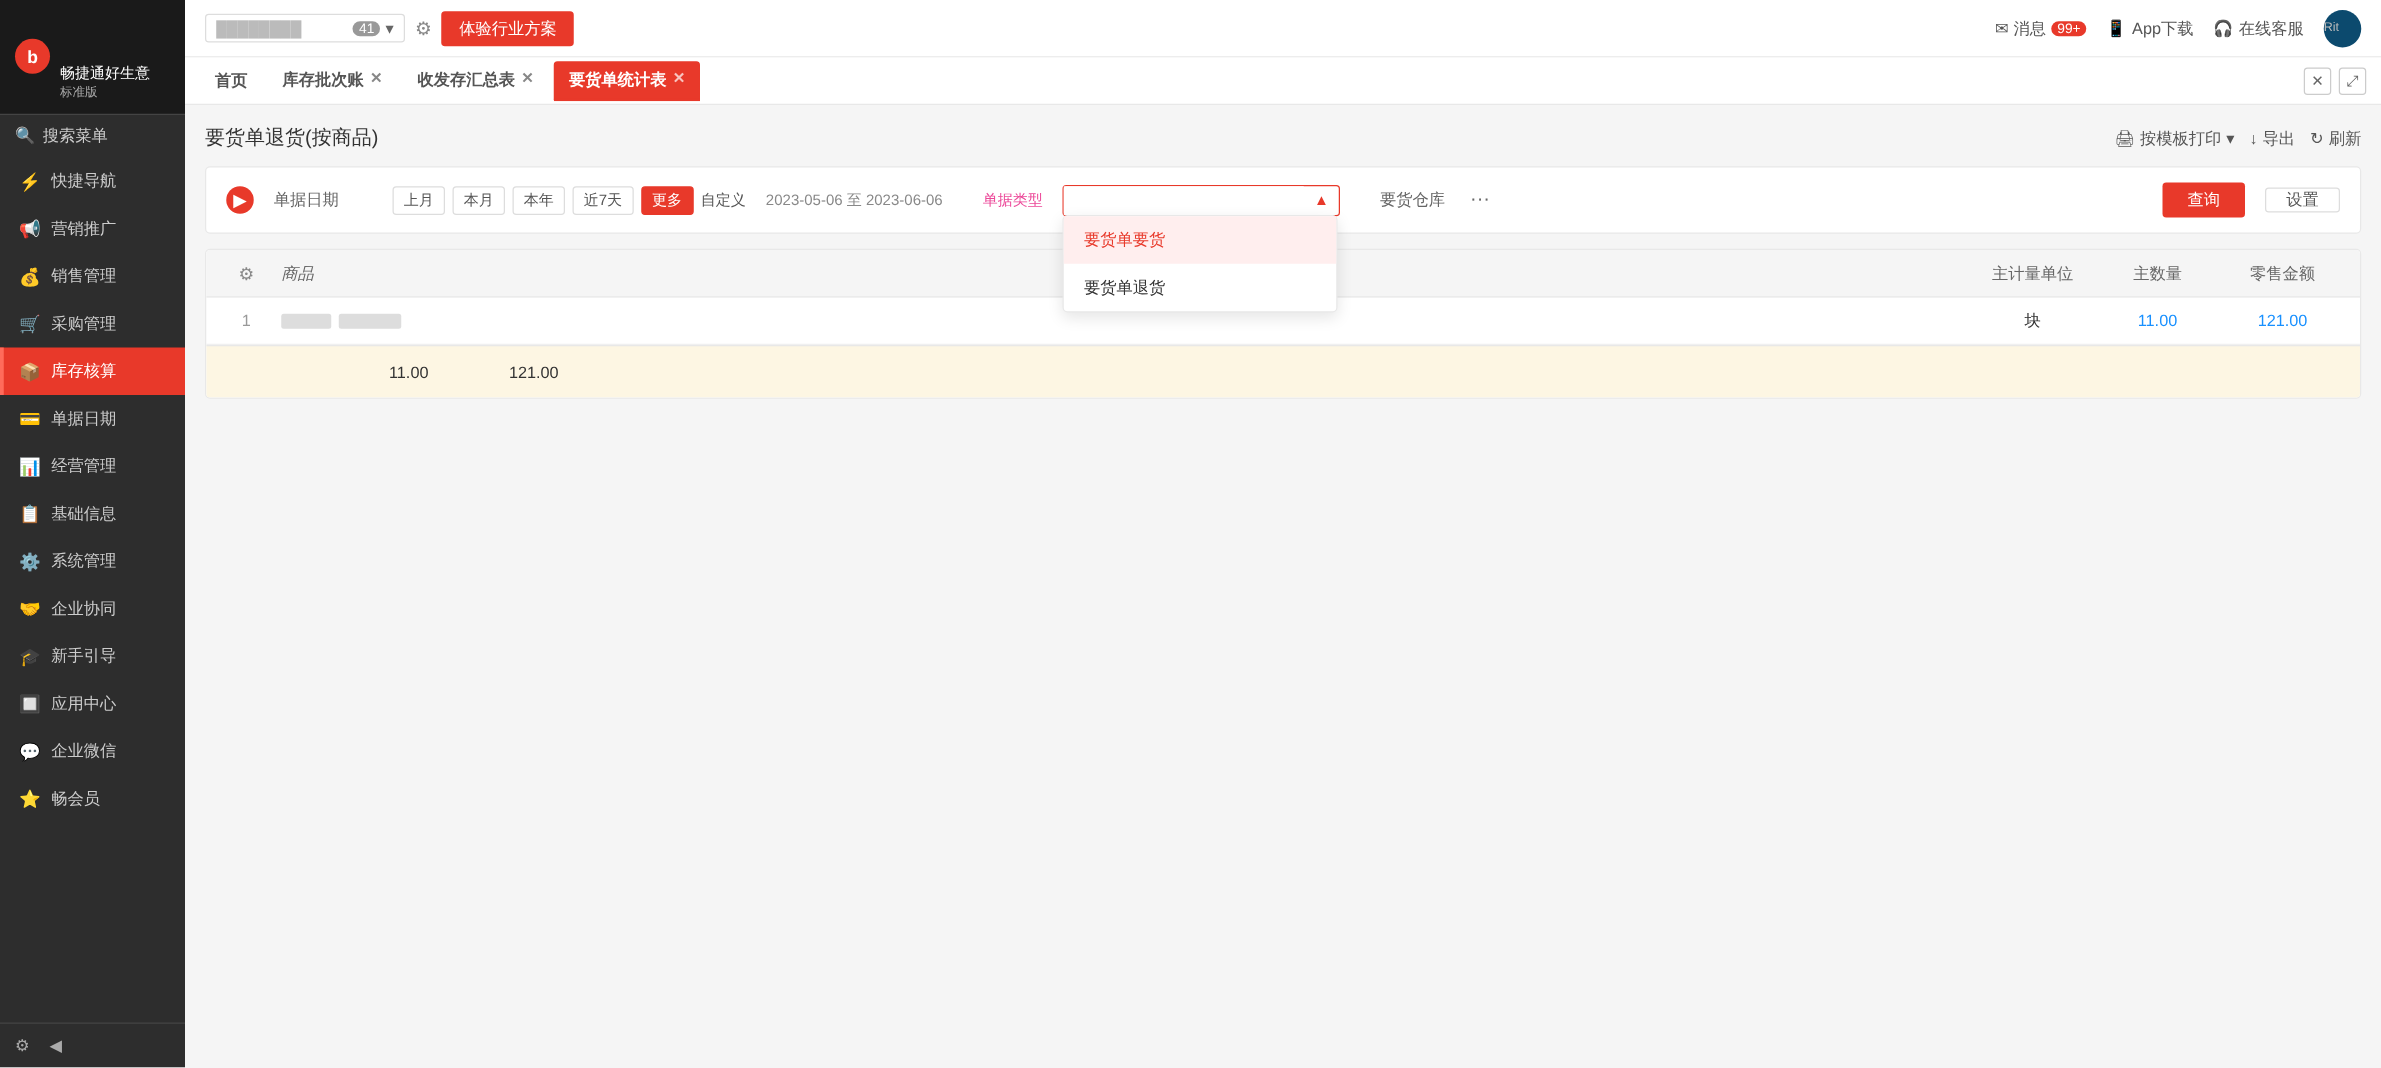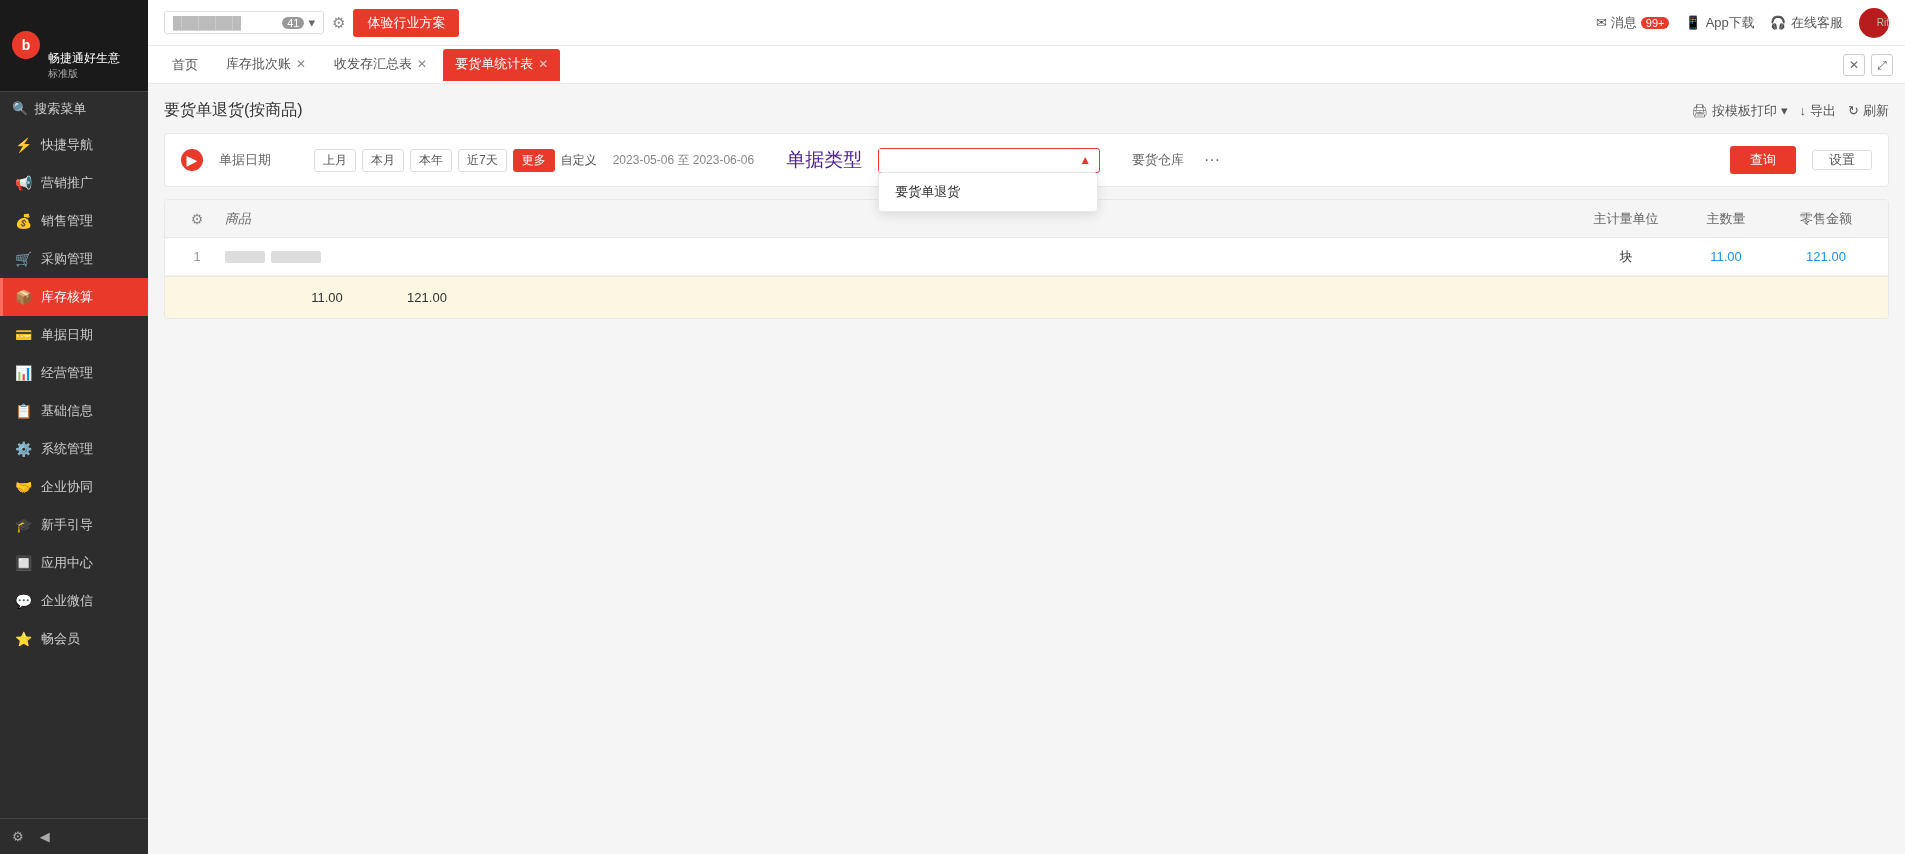--- a/index.html
+++ b/index.html
@@ -152,50 +152,50 @@
       color: #fff;
       border-radius: 10px;
       padding: 0 5px;
       font-size: 11px;
       min-width: 20px;
       text-align: center;
     }
     .avatar {
       width: 30px;
       height: 30px;
-      background: #b91c1c;
+      background: #0c4a6e;
       border-radius: 50%;
       display: flex;
       align-items: center;
-      justify-content: flex-end;
+      justify-content: flex-start;
       color: #888;
       font-size: 12px;
     }
 
     
     .tabbar {
       background: #fff;
       height: 38px;
       display: flex;
       align-items: center;
       padding: 0 12px;
       border-bottom: 1px solid #e8e8e8;
       flex-shrink: 0;
       gap: 4px;
     }
     .tab-item {
       display: flex;
-      align-items: center;
       gap: 5px;
       padding: 6px 12px;
       font-size: 13px;
       cursor: pointer;
       color: #555;
       border-bottom: 2px solid transparent;
       white-space: nowrap;
+      font-weight: bold;
     }
     .tab-item.active { color: #e8392a; border-bottom-color: #e8392a; background: #e8392a; color: #fff; border-radius: 3px 3px 0 0; }
     .tab-item .close-btn { font-size: 12px; color: inherit; opacity: 0.7; }
     .tab-item.home { color: #555; border-bottom: none; }
 
     .tabbar-right {
       margin-left: auto;
       display: flex;
       align-items: center;
       gap: 6px;
@@ -305,22 +305,22 @@
     .custom-btn {
       color: #555;
       font-size: 12px;
       cursor: pointer;
     }
     .date-range {
       color: #888;
       font-size: 12px;
     }
     .filter-type-label {
-      color: #4c1d95;
-      font-size: 19px;
+      color: #ec4899;
+      font-size: 12px;
       margin-left: 16px;
     }
     .filter-input-wrapper {
       display: flex;
       align-items: center;
       border: 1px solid #e8392a;
       border-radius: 3px;
       background: #fff;
       min-width: 200px;
       position: relative;
@@ -650,20 +650,21 @@
           <span class="custom-btn">自定义</span>
         </div>
         <span class="date-range">2023-05-06 至 2023-06-06</span>
 
         <span class="filter-type-label">单据类型</span>
         <div class="filter-input-wrapper" style="position:relative;">
           <input class="filter-input" type="text" value="" style="">
           <span class="filter-input-arrow">▲</span>
 
           <div class="dropdown-popup" style="top:100%; left:-1px; min-width:220px;">
+            <div class="dropdown-item selected">要货单要货</div>
             <div class="dropdown-item">要货单退货</div>
           </div>
         </div>
 
         <span class="filter-warehouse-label">要货仓库</span>
         <span class="filter-more-btn">···</span>
 
         <button class="query-btn">查询</button>
         <button class="settings-row-btn">设置</button>
       </div>

